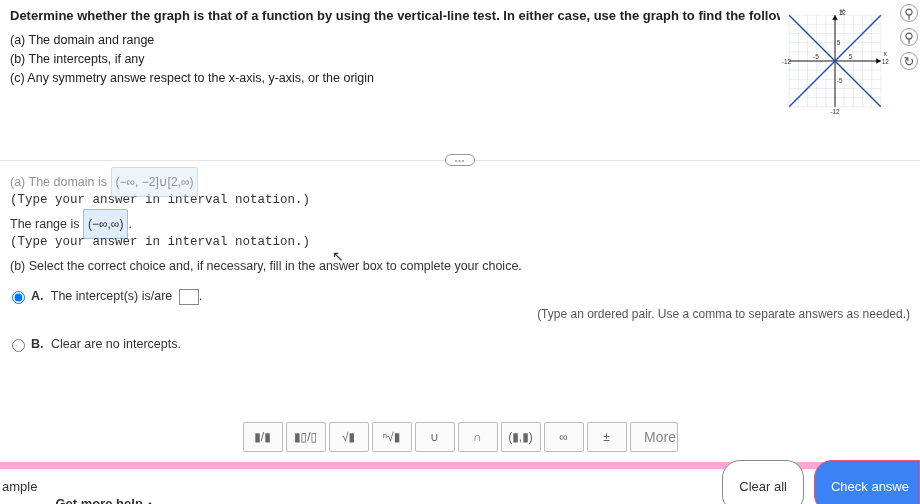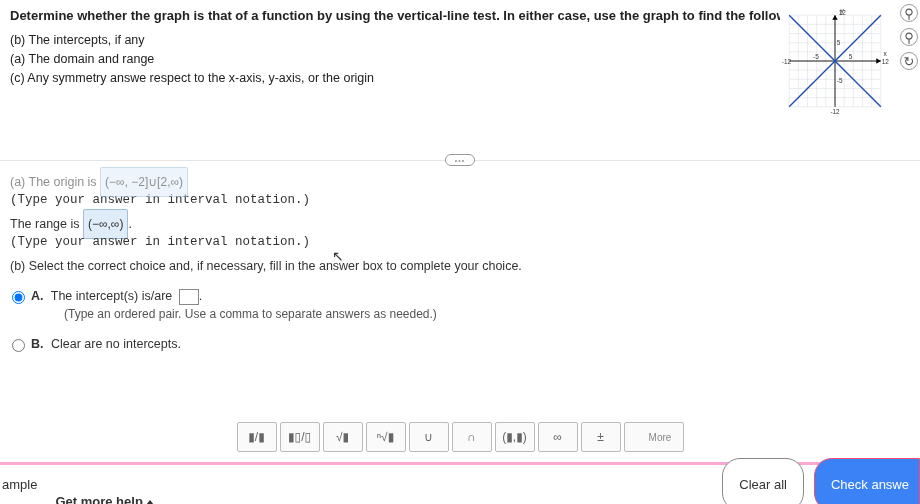--- a/index.html
+++ b/index.html
@@ -13,47 +13,47 @@
 .ans-line { font-size: 12.5px; color: #333; margin-bottom: 4px; }
 .hint { font-size: 12.5px; color: #333; margin-bottom: 10px; font-family: Liberation Mono, monospace; }
 .boxed { background: #e0ecf8; border: 1px solid #9fbedb; padding: 7px 4px; border-radius: 2px; font-size: 12px; }
 .mt6 { margin-top: 6px; }
 .radios { margin-top: 4px; }
 .radio-row { display: flex; align-items: flex-start; margin: 16px 0 2px 2px; }
 .radio-row input[type=radio] { margin-top: 2px; margin-right: 6px; }
 .radio-row .lab { font-size: 12.5px; color: #333; }
 .letter { font-weight: bold; margin-right: 4px; }
 .sqbox { display: inline-block; width: 20px; height: 16px; border: 1px solid #888; vertical-align: middle; margin-left: 3px; background: #fff; }
-.sub-hint { font-size: 12px; color: #555; margin: 2px 0 0 54px; }
+.sub-hint { font-size: 12px; color: #555; margin: 2px 0 0 32px; text-align: right; }
 .cursor { position: absolute; top: 248px; left: 332px; font-size: 14px; pointer-events: none; }
 .palette { position: absolute; bottom: 52px; left: 0; right: 0; display: flex; justify-content: center; gap: 3px; }
 .pbtn { width: 40px; height: 30px; border: 1px solid #bbb; background: #fafafa; display: flex; align-items: center; justify-content: center; font-size: 12px; color: #666; border-radius: 2px; cursor: pointer; }
-.pbtn.more { width: 60px; font-size: 10px; color: #888; padding-left: 13px; }
-.footer { position: absolute; bottom: 0; left: 0; right: 0; height: 42px; border-top: 3px solid #f9a8d4; display: flex; align-items: center; padding: 0 0 0 0; background: #fff; }
+.pbtn.more { width: 48px; font-size: 14px; color: #888; padding-left: 13px; }
+.footer { position: absolute; bottom: 0; left: 0; right: 0; height: 42px; border-top: 7px solid #f9a8d4; display: flex; align-items: center; padding: 0 0 0 0; background: #fff; }
 .foot-left { display: flex; align-items: center; gap: 18px; font-size: 13px; color: #333; }
 .foot-left .ample { font-weight: normal; padding-left: 2px; }
 .foot-left .gmh { font-weight: bold; cursor: pointer; margin-top: 33px; }
 .caret-up { display: inline-block; width: 0; height: 0; border-left: 4px solid transparent; border-right: 4px solid transparent; border-bottom: 5px solid #333; margin-left: 3px; vertical-align: middle; }
 .foot-right { margin-left: auto; display: flex; align-items: center; gap: 10px; }
 .btn { padding: 18px 16px; border: 1px solid #888; border-radius: 18px; background: #fff; font-size: 13px; color: #333; cursor: pointer; }
 .btn.red { background: #3b82f6; border-color: #f0506e; color: #fff; border-top-right-radius: 0; border-bottom-right-radius: 0; padding-right: 10px; }
 .graph { position: absolute; top: 6px; right: 30px; width: 110px; height: 110px; }
 .graph svg { width: 100%; height: 100%; }
 .side-tools { position: absolute; top: 4px; right: 2px; display: flex; flex-direction: column; gap: 6px; }
 .tool { width: 20px; height: 20px; display: flex; align-items: center; justify-content: center; font-size: 13px; color: #555; cursor: pointer; }
 .tool-circle { border: 1px solid #999; border-radius: 50%; width: 18px; height: 18px; }
 </style>
 </head>
 <body>
 
 <div class="top">
   <div class="qline">Determine whether the graph is that of a function by using the vertical-line test. In either case, use the graph to find the following</div>
   <div class="sub">
+    <div>(a) The domain and range</div>
     <div>(b) The intercepts, if any</div>
-    <div>(a) The domain and range</div>
     <div>(c) Any symmetry answe respect to the x-axis, y-axis, or the origin</div>
   </div>
 </div>
 
 <div class="graph">
 <svg viewBox="0 0 120 120">
   <rect x="0" y="0" width="120" height="120" fill="#fff"></rect>
   <g stroke="#cfd8dc" stroke-width="0.5">
     <line x1="10" y1="10" x2="10" y2="110"></line>
         <line x1="20" y1="10" x2="20" y2="110"></line>
@@ -99,21 +99,21 @@
   <div class="tool tool-circle">⚲</div>
   <div class="tool tool-circle">⚲</div>
   <div class="tool tool-circle">↻</div>
 </div>
 
 <div class="sep"></div>
 <div class="expander">•••</div>
 
 <div class="answers">
   <div class="ans-line" style="opacity:0.55">
-    <span>(a) The origin is</span>
+    <span>(a) The domain is</span>
     <span class="boxed">(−∞, −2]∪[2,∞)</span>
   </div>
   <div class="hint">(Type your answer in interval notation.)</div>
 
   <div class="ans-line mt6">
     <span>The range is</span>
     <span class="boxed">(−∞,∞)</span>.
   </div>
   <div class="hint">(Type your answer in interval notation.)</div>
 

